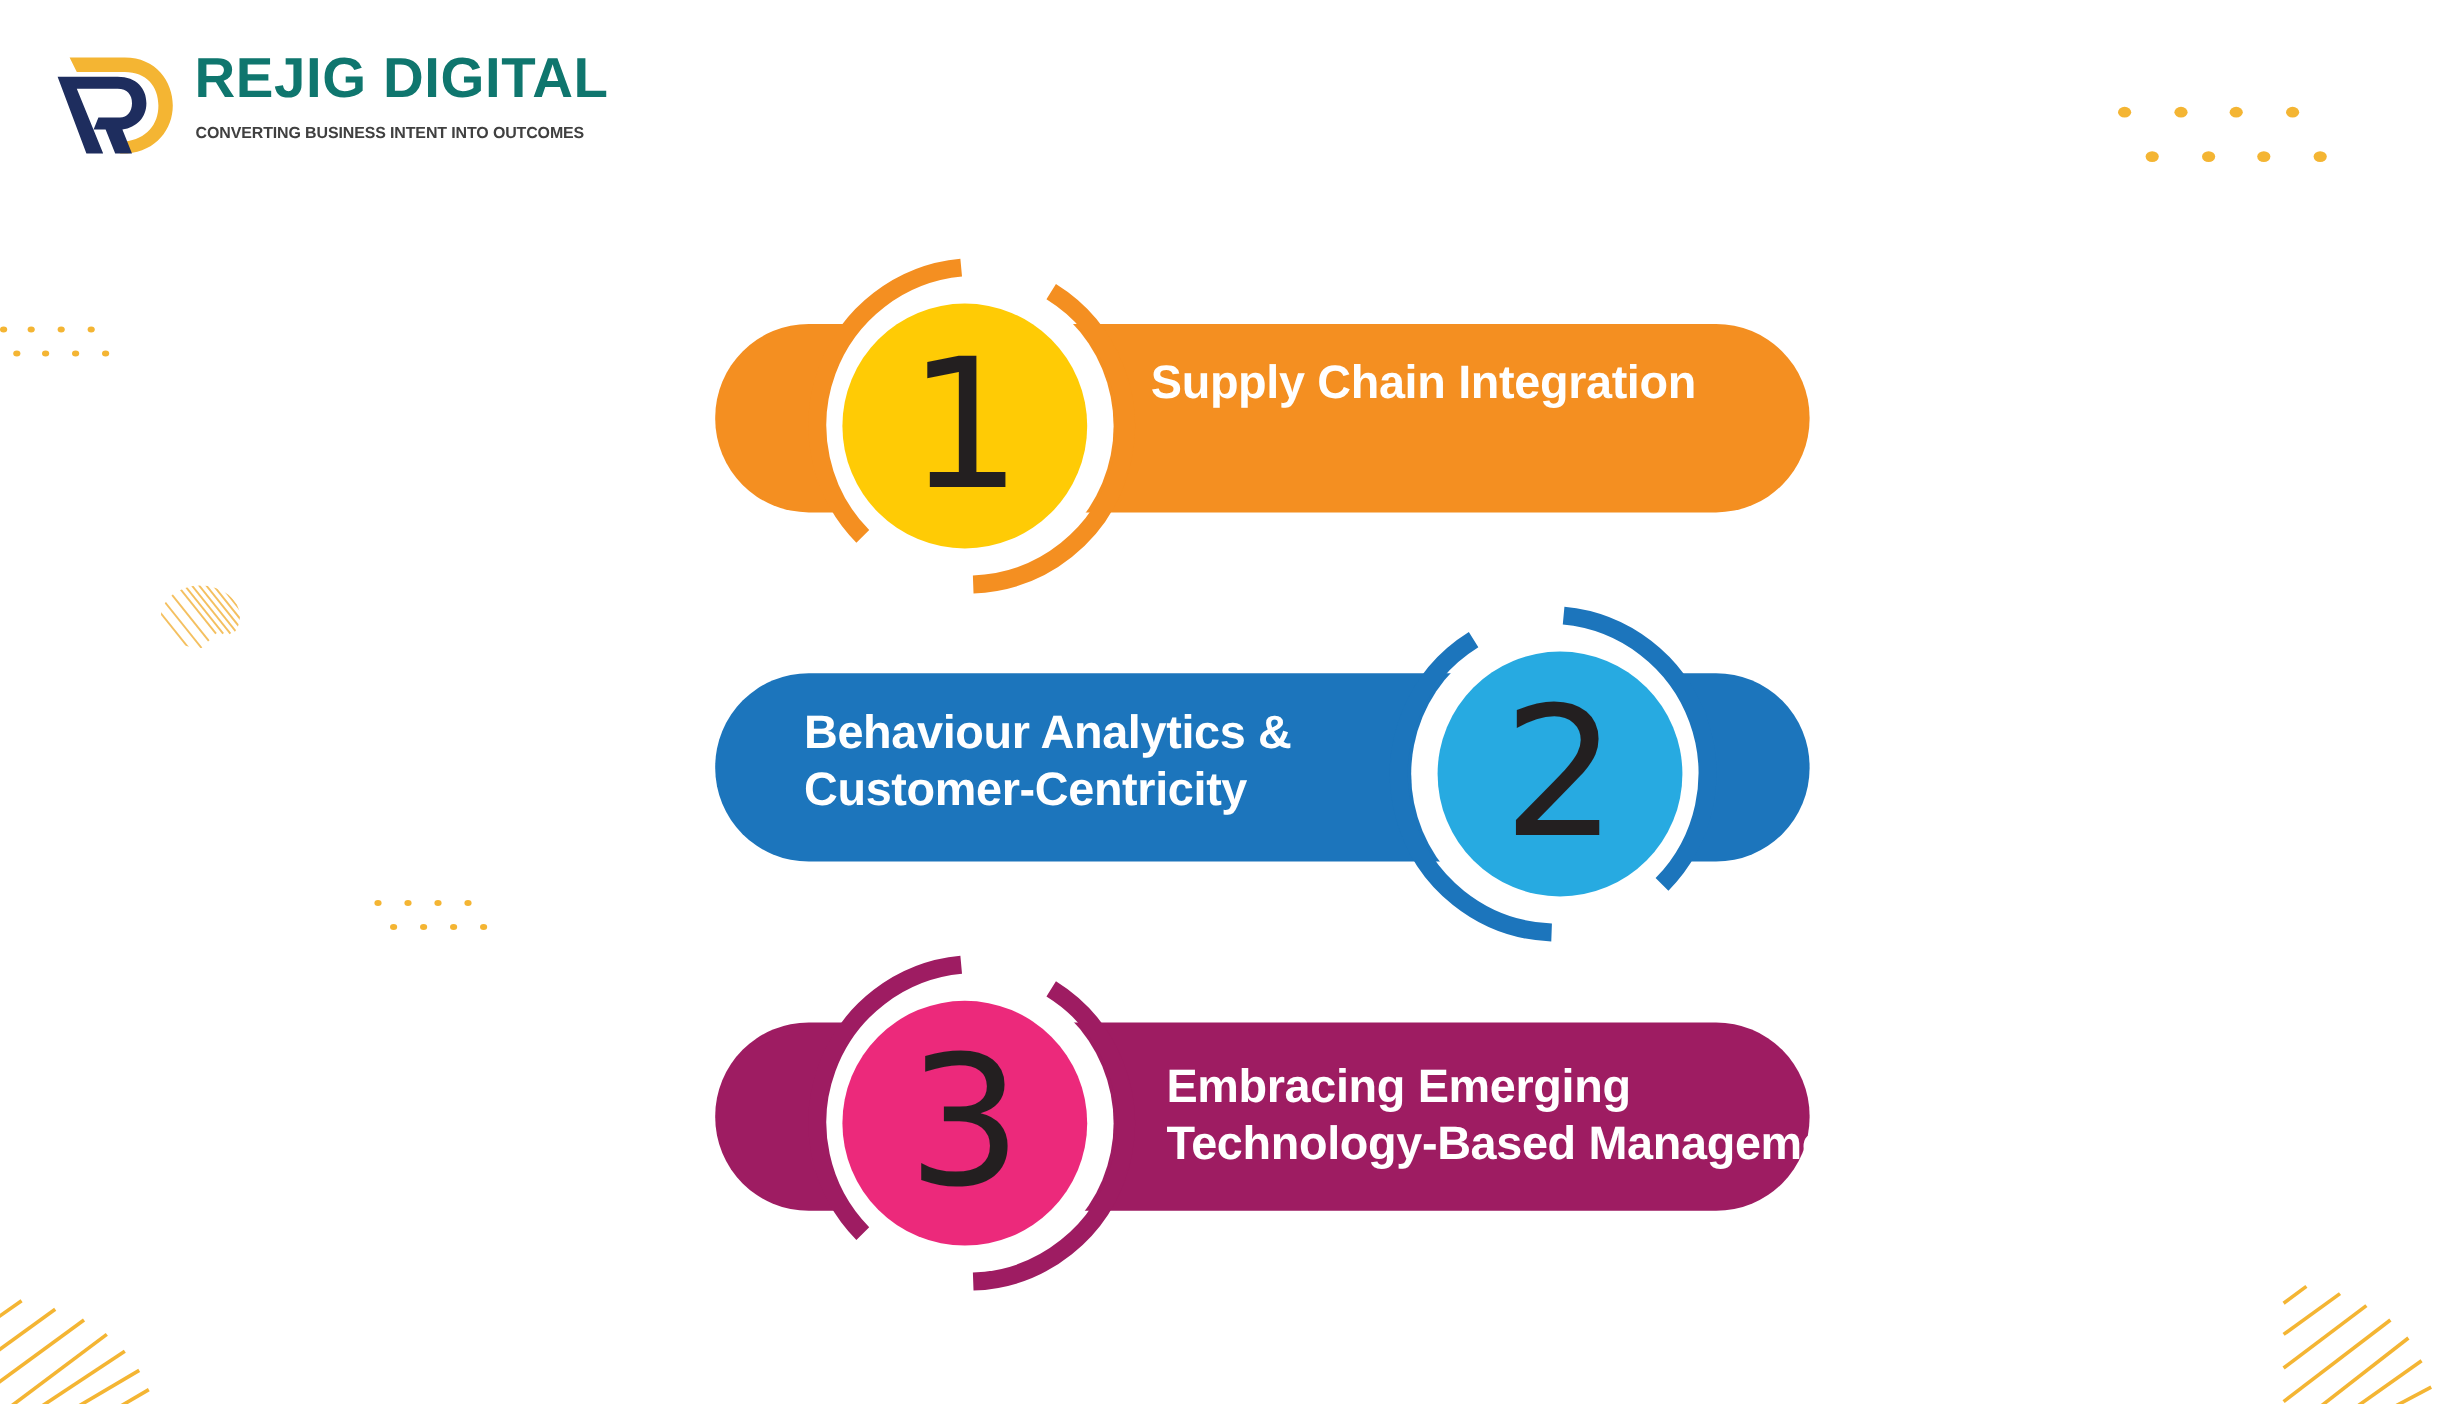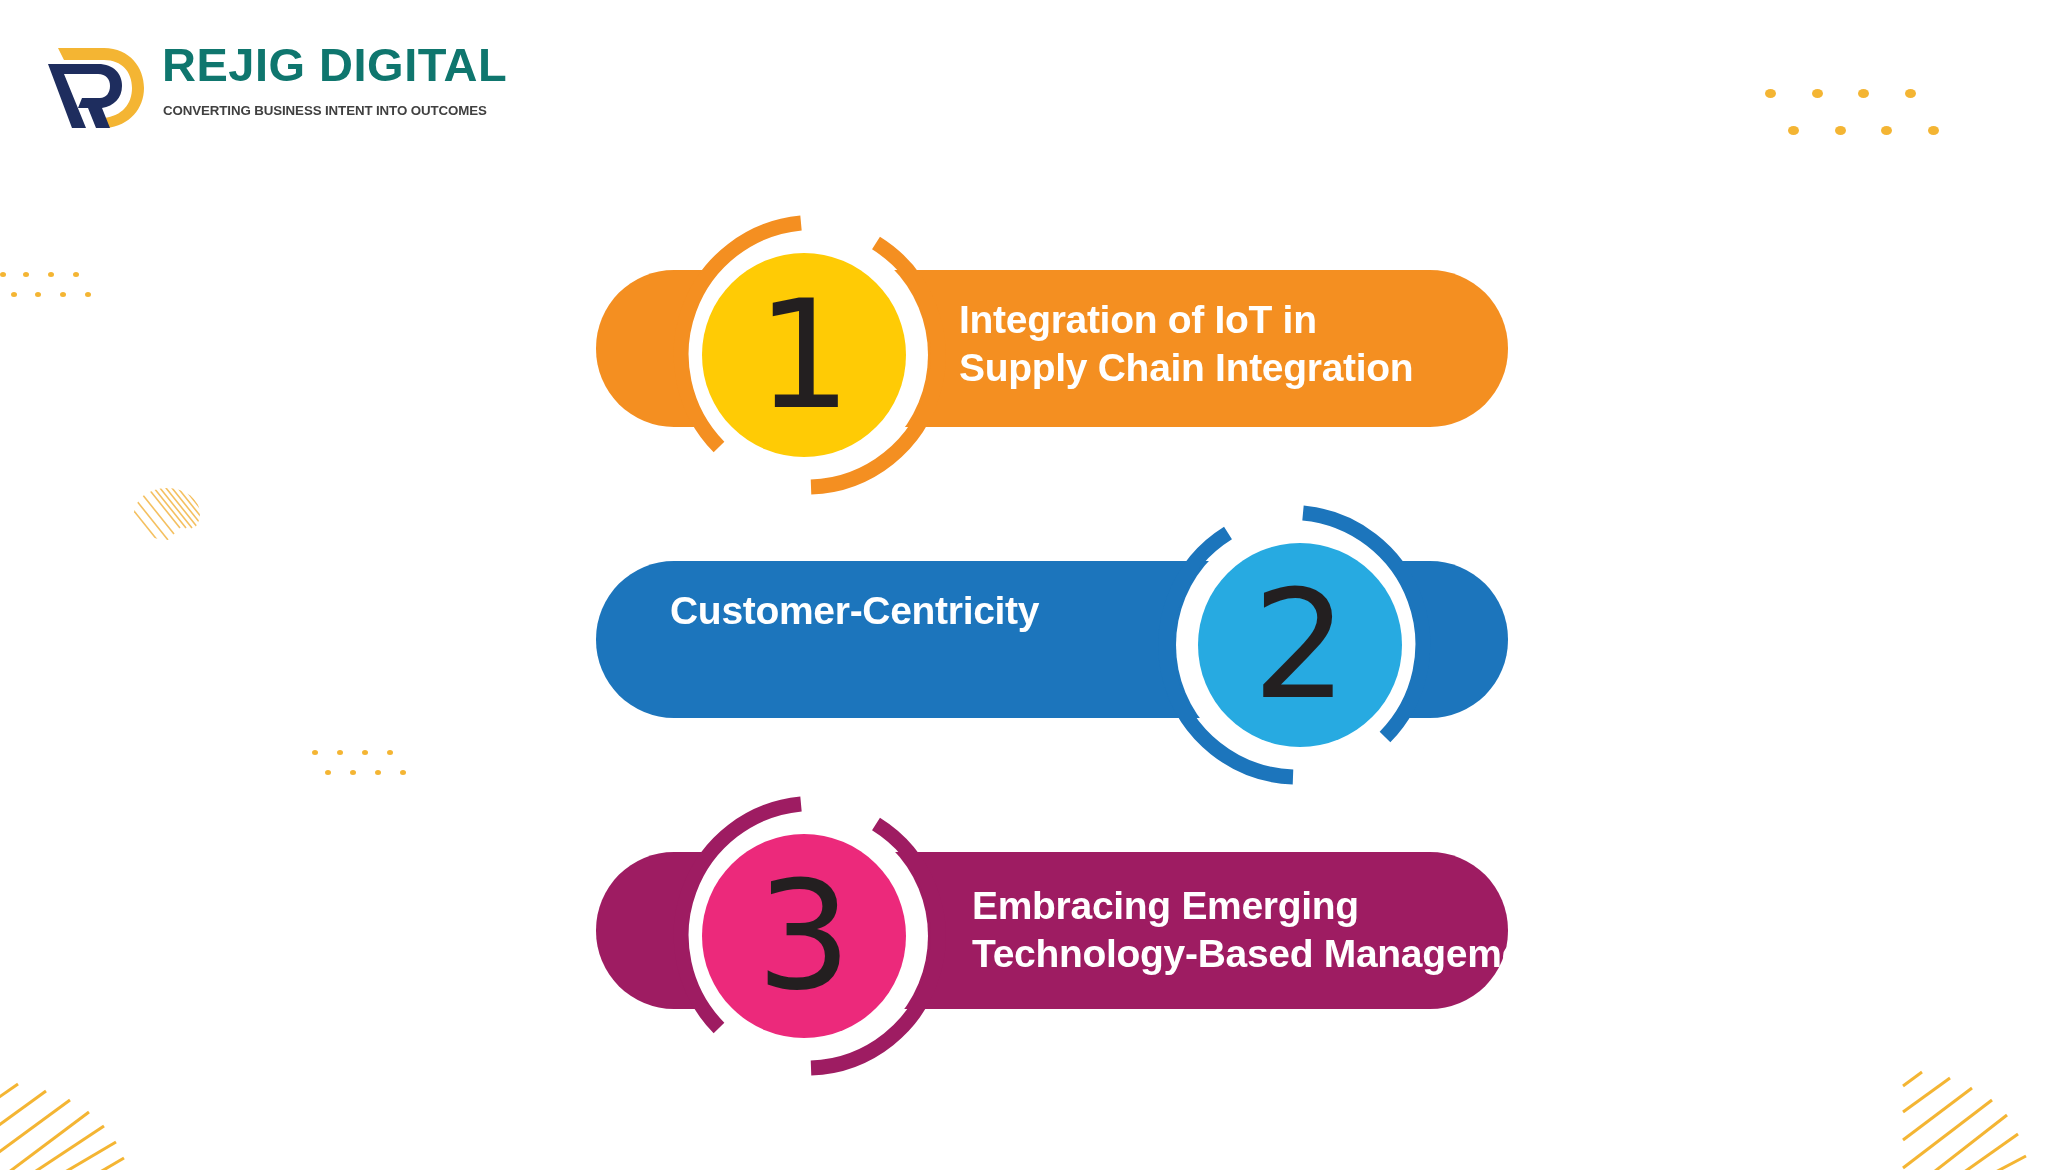--- a/index.html
+++ b/index.html
@@ -135,36 +135,36 @@
   <div class="pill" style="top:270px;background:#F48F21;"></div>
   <svg class="badge-svg" style="left:664px;top:215px" width="280" height="280" viewBox="0 0 280 280">
     <circle cx="140" cy="140" r="124" fill="#ffffff"></circle>
 
     <path d="M 55 232 A 132 132 0 0 1 137 8" fill="none" stroke="#F48F21" stroke-width="15"></path>
     <path d="M 212 28 A 132 132 0 0 1 147 272" fill="none" stroke="#F48F21" stroke-width="15"></path>
     <circle cx="140" cy="140" r="102" fill="#FFCB05"></circle>
   </svg>
   <div class="badge-num" style="left:702px;top:253px;">1</div>
   <div class="pill-text" style="left:959px;top:296px;">
-    <div>Integration of IoT in</div>
     <div>Supply Chain Integration</div>
   </div>
 </div>
 
 <div>
   <div class="pill" style="top:561px;background:#1C75BC;"></div>
   <svg class="badge-svg" style="left:1160px;top:505px" width="280" height="280" viewBox="0 0 280 280">
     <circle cx="140" cy="140" r="124" fill="#ffffff"></circle>
 
     <path d="M 225 232 A 132 132 0 0 0 143 8" fill="none" stroke="#1C75BC" stroke-width="15"></path>
     <path d="M 68 28 A 132 132 0 0 0 133 272" fill="none" stroke="#1C75BC" stroke-width="15"></path>
     <circle cx="140" cy="140" r="102" fill="#27AAE1"></circle>
   </svg>
   <div class="badge-num" style="left:1198px;top:543px;">2</div>
   <div class="pill-text" style="left:670px;top:587px;">
+    <div>Behaviour Analytics &amp;</div>
     <div>Customer-Centricity</div>
   </div>
 </div>
 
 <div>
   <div class="pill" style="top:852px;background:#9E1C62;"></div>
   <svg class="badge-svg" style="left:664px;top:796px" width="280" height="280" viewBox="0 0 280 280">
     <circle cx="140" cy="140" r="124" fill="#ffffff"></circle>
     <path d="M 55 232 A 132 132 0 0 1 137 8" fill="none" stroke="#9E1C62" stroke-width="15"></path>
     <path d="M 212 28 A 132 132 0 0 1 147 272" fill="none" stroke="#9E1C62" stroke-width="15"></path>

